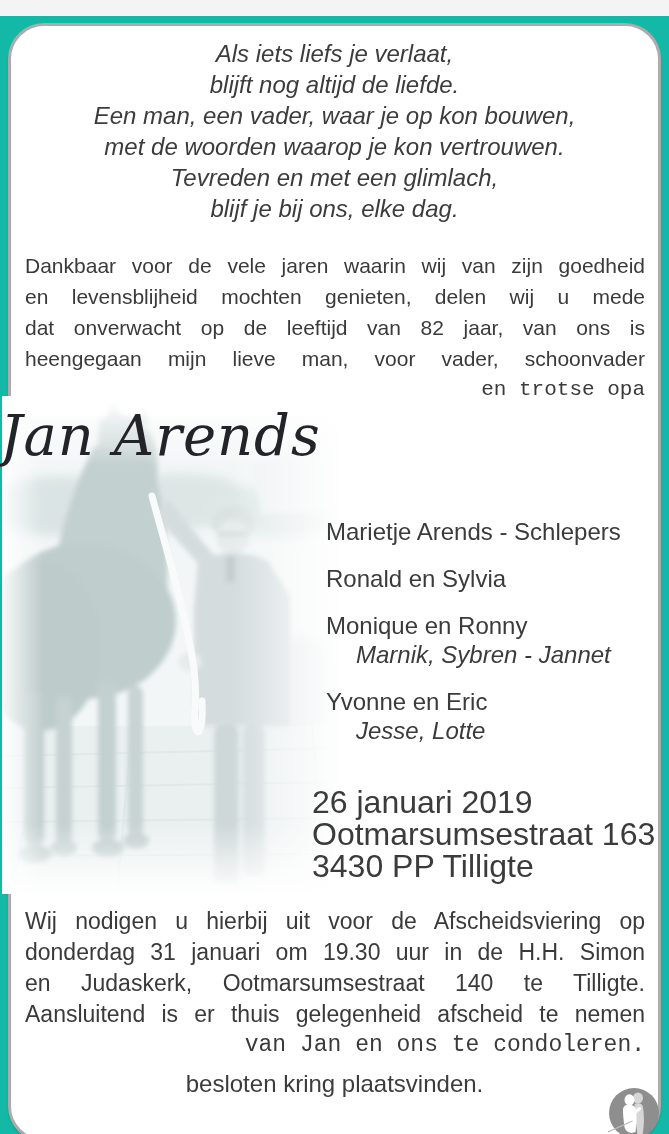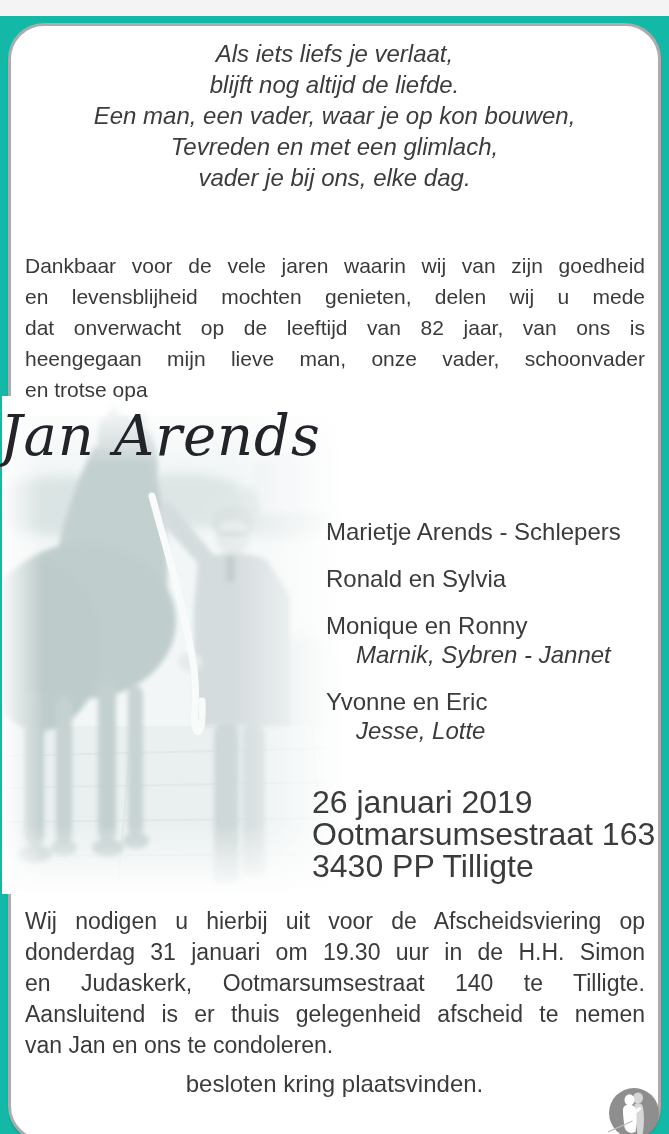--- a/index.html
+++ b/index.html
@@ -23,21 +23,21 @@
   .poem {
     position:absolute; top:22px; left:0; right:0;
     text-align:center; font-style:italic;
     font-size:24px; line-height:31px; color:#3c3c3c;
   }
   .intro {
     position:absolute; top:234px; left:25px; right:24px;
     font-size:21px; line-height:31px; color:#3a3a3a;
   }
   .jline { text-align:justify; text-align-last:justify; }
-  .lastline { text-align:left; }
+  .lastline { text-align:right;font-family:Liberation Mono, monospace; }
 
   .deceased {
     position:absolute; top:388px; left:0; right:0;
     font-family:"DejaVu Serif", serif; font-style:italic; font-weight:500;
     font-size:56px; line-height:64px; color:#23232a;
     letter-spacing:1px;
   }
   .family { position:absolute; top:502px; left:326px; font-size:24px; line-height:27px; }
   .family-entry { margin-bottom:20px; }
   .family-sub { margin-top:2px; padding-left:30px; font-style:italic; }
@@ -152,29 +152,30 @@
     <rect x="0" y="0" width="40" height="498" fill="url(#fadeL)"></rect>
     <rect x="0" y="0" width="340" height="498" fill="#ffffff" opacity="0.30"></rect>
   </svg>
 
   <div class="textlayer">
 
     <div class="poem">
       <div>Als iets liefs je verlaat,</div>
       <div>blijft nog altijd de liefde.</div>
       <div>Een man, een vader, waar je op kon bouwen,</div>
+      <div>met de woorden waarop je kon vertrouwen.</div>
       <div>Tevreden en met een glimlach,</div>
-      <div>vader je bij ons, elke dag.</div>
+      <div>blijf je bij ons, elke dag.</div>
     </div>
 
     <div class="intro">
       <div class="jline">Dankbaar voor de vele jaren waarin wij van zijn goedheid</div>
       <div class="jline">en levensblijheid mochten genieten, delen wij u mede</div>
       <div class="jline">dat onverwacht op de leeftijd van 82 jaar, van ons is</div>
-      <div class="jline">heengegaan mijn lieve man, onze vader, schoonvader</div>
+      <div class="jline">heengegaan mijn lieve man, voor vader, schoonvader</div>
       <div class="lastline">en trotse opa</div>
     </div>
 
     <div class="deceased">Jan Arends</div>
 
     <div class="family">
       <div class="family-entry">
         <div>Marietje Arends - Schlepers</div>
       </div>
       <div class="family-entry">

